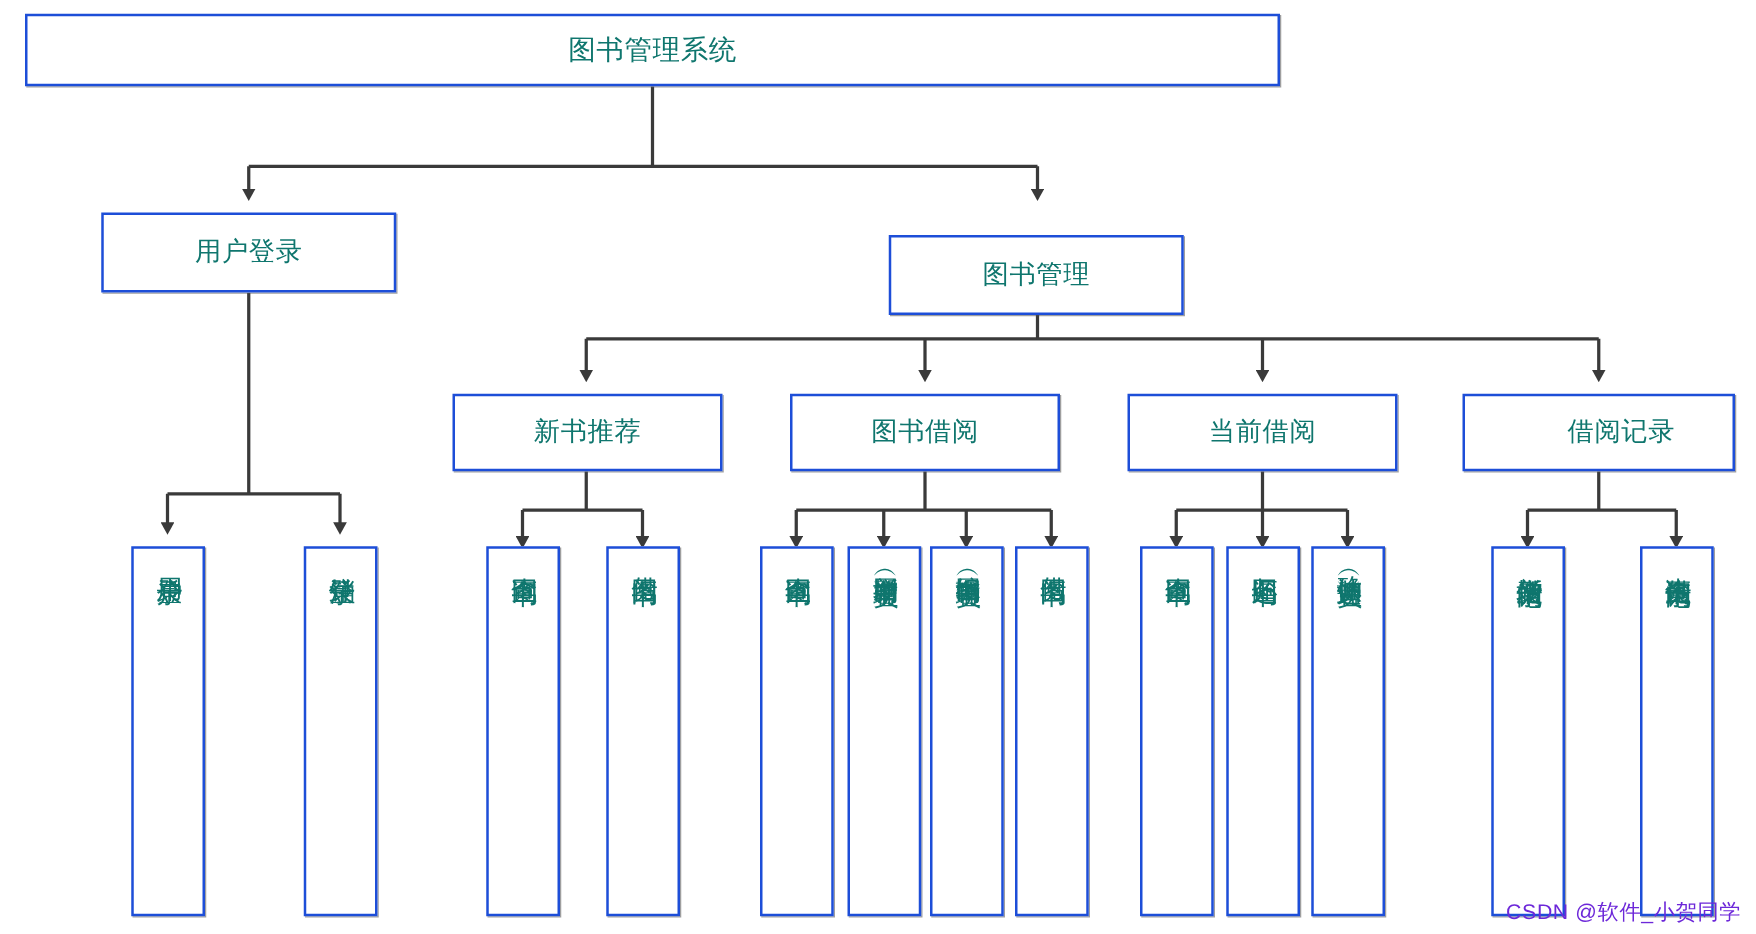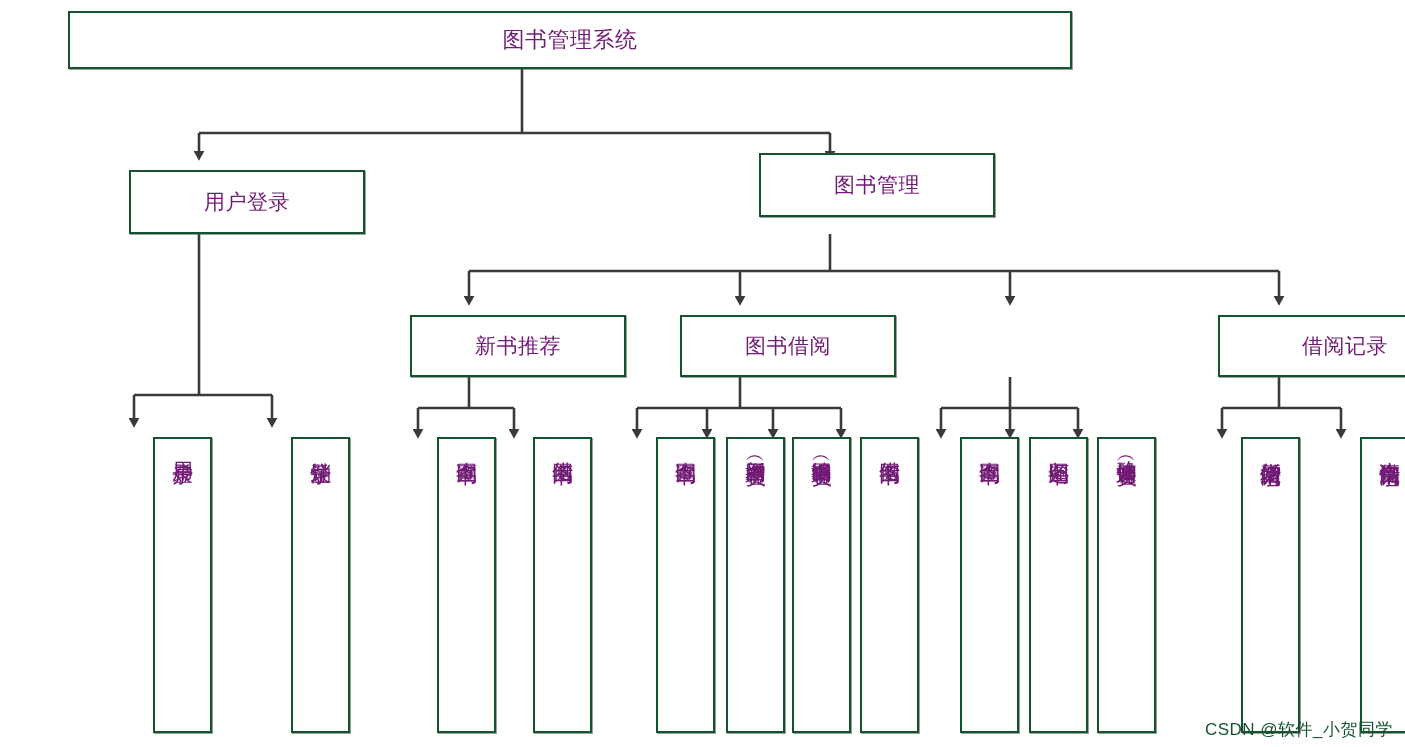--- a/index.html
+++ b/index.html
@@ -24,27 +24,26 @@
     left: 0;
     top: 0;
     width: 1405px;
     height: 747px;
     pointer-events: none;
   }
   .node {
     position: absolute;
     box-sizing: border-box;
     background: #ffffff;
-    border: 2px solid #14532d;
+    border: 2px solid #1d4ed8;
     display: flex;
     align-items: center;
     justify-content: center;
-    color: #701a75;
+    color: #0f766e;
     box-shadow: 1px 1px 0 rgba(80,80,80,0.55);
-    margin-left: 48px;
   }
   .node .label {
     display: block;
     text-align: center;
     line-height: 1.18;
     letter-spacing: 0.5px;
   }
   
   .node.h .label {
     font-size: 21px;
@@ -67,21 +66,21 @@
     white-space: pre;
   }
   .node.v.tall .label {
     font-size: 20px;
   }
   #watermark {
     position: absolute;
     right: 12px;
     bottom: 6px;
     font-size: 17px;
-    color: #14532d;
+    color: #6d28d9;
     letter-spacing: 0.5px;
     white-space: nowrap;
     user-select: none;
   }
 </style>
 </head>
 <body>
 
 <div id="diagram-canvas">
 
@@ -135,30 +134,33 @@
     </g>
   </svg>
 
   <div class="node h root" style="left:20px; top:11px; width:1004px; height:58px;">
     <span class="label">图书管理系统</span>
   </div>
 
   <div class="node h" style="left:81px; top:170px; width:236px; height:64px;">
     <span class="label">用户登录</span>
   </div>
-  <div class="node h" style="left:711px; top:153px; width:236px; height:64px;">
+  <div class="node h" style="left:711px; top:188px; width:236px; height:64px;">
     <span class="label">图书管理</span>
   </div>
 
   <div class="node h" style="left:632px; top:315px; width:216px; height:62px;">
     <span class="label">图书借阅</span>
   </div>
   <div class="node h" style="left:362px; top:315px; width:216px; height:62px;">
     <span class="label">新书推荐</span>
   </div>
+  <div class="node h" style="left:902px; top:315px; width:216px; height:62px;">
+    <span class="label">当前借阅</span>
+  </div>
   <div class="node h" style="left:1170px; top:315px; width:218px; height:62px;padding-left:36px;">
     <span class="label">借阅记录</span>
   </div>
 
   <div class="node v" style="left:105px; top:437px; width:59px; height:296px;">
     <span class="label">用户登录</span>
   </div>
   <div class="node v" style="left:243px; top:437px; width:59px; height:296px;">
     <span class="label">注销登录</span>
   </div>

